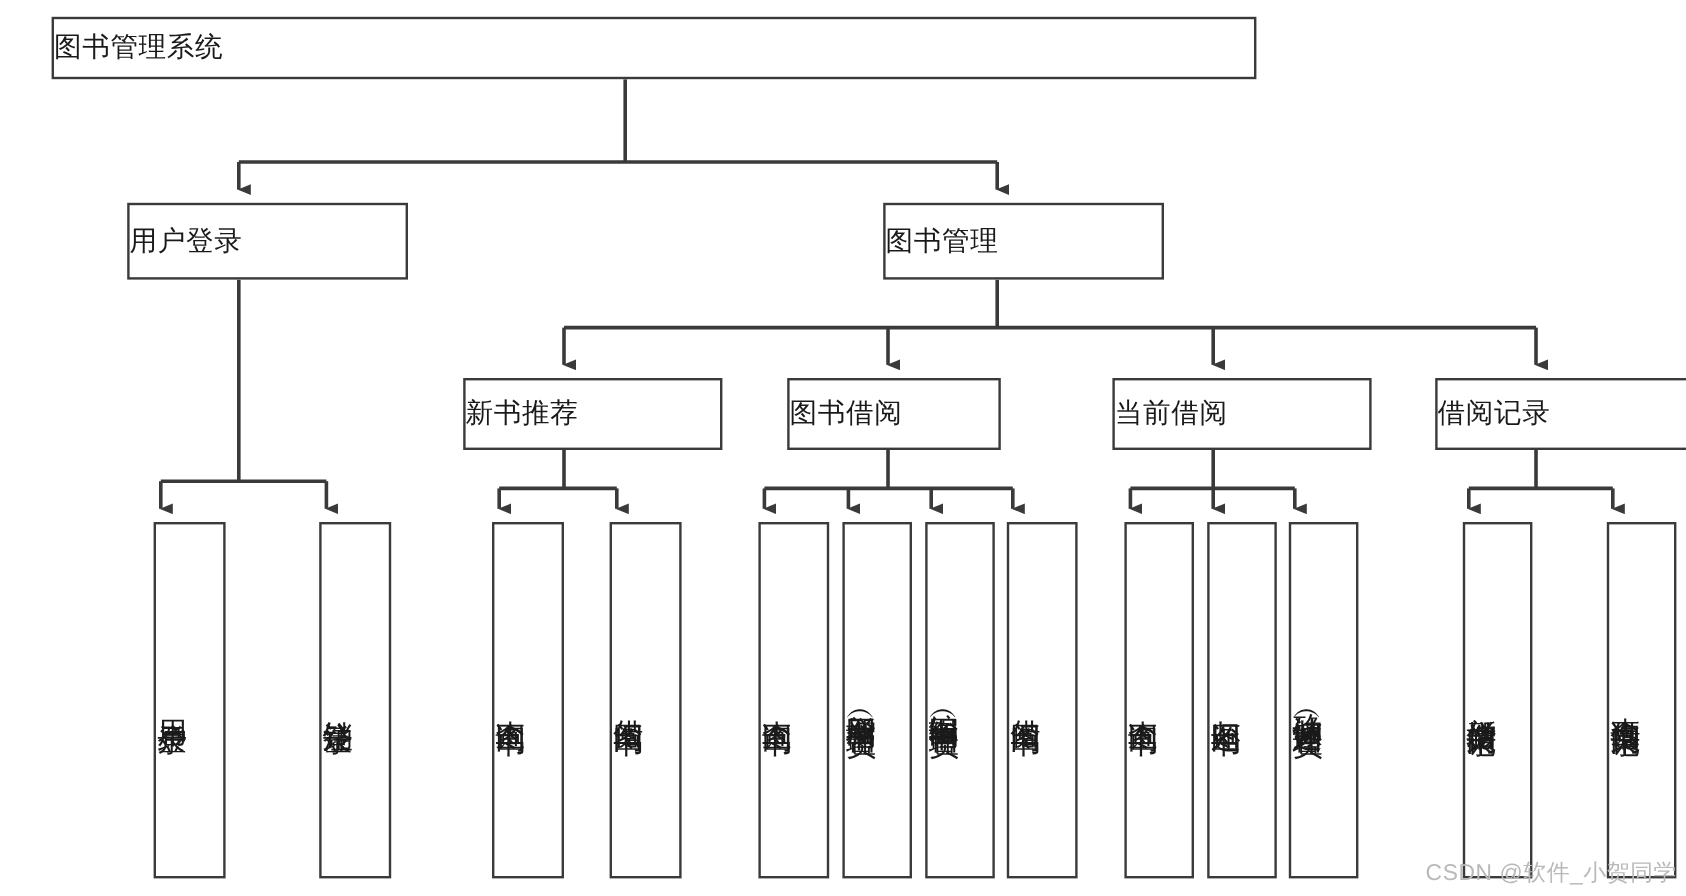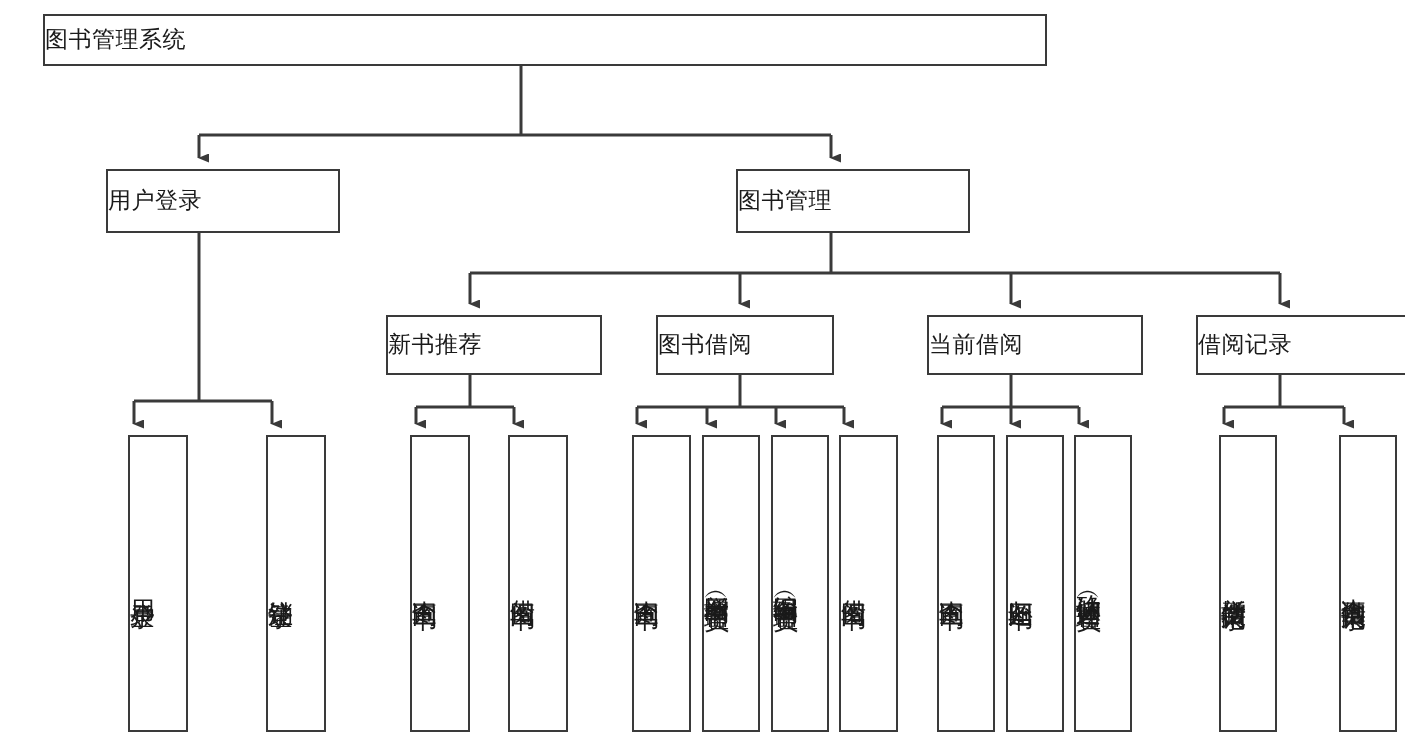--- a/index.html
+++ b/index.html
@@ -176,14 +176,15 @@
     <span class="node-label">确认归还（管理员）</span>
   </div>
 
   <div class="node-box vertical" style="left:1195px; top:435px; width:58px; height:297px;">
     <span class="node-label">新增借阅记录</span>
   </div>
   <div class="node-box vertical" style="left:1315px; top:435px; width:58px; height:297px;">
     <span class="node-label">查询借阅记录</span>
   </div>
 
+  <div class="watermark" style="left:1188px; top:714px;">CSDN @软件_小贺同学</div>
 
 </div>
 
 </body></html>

